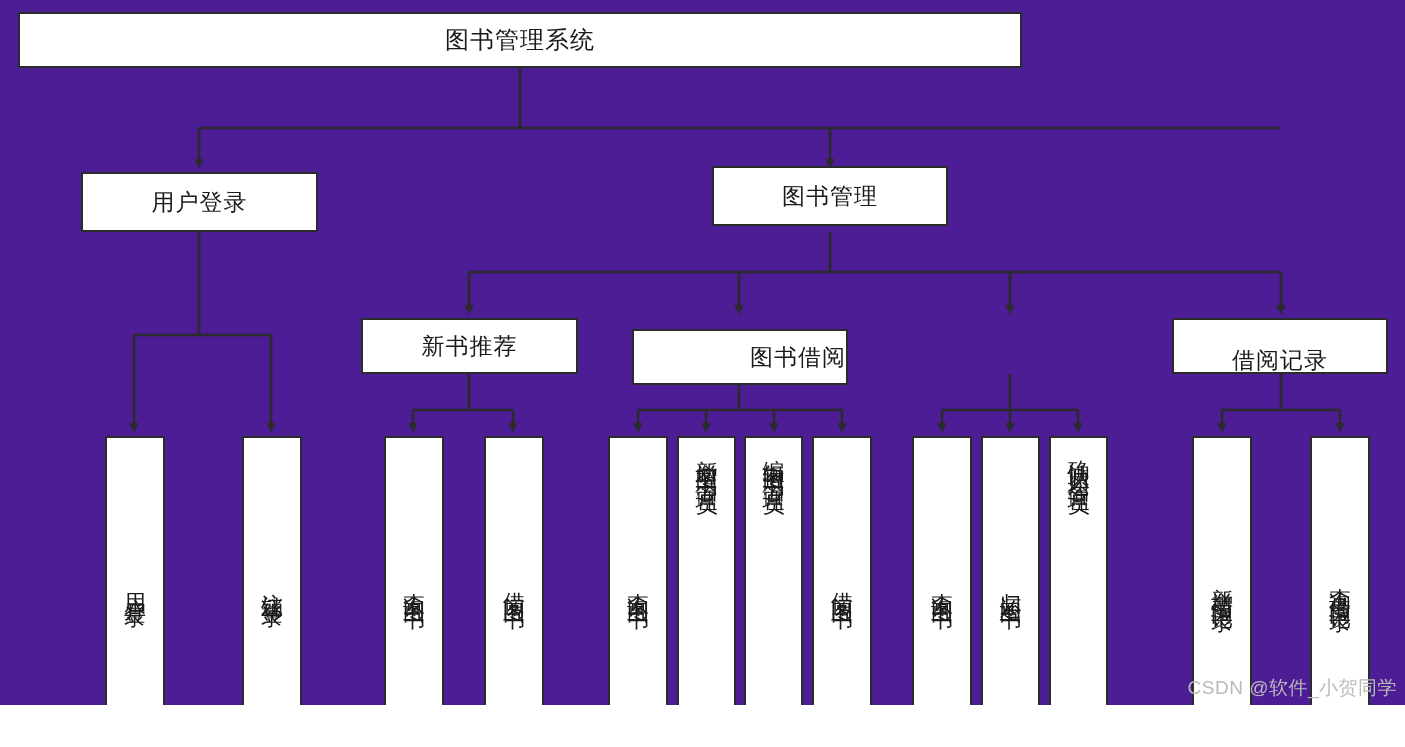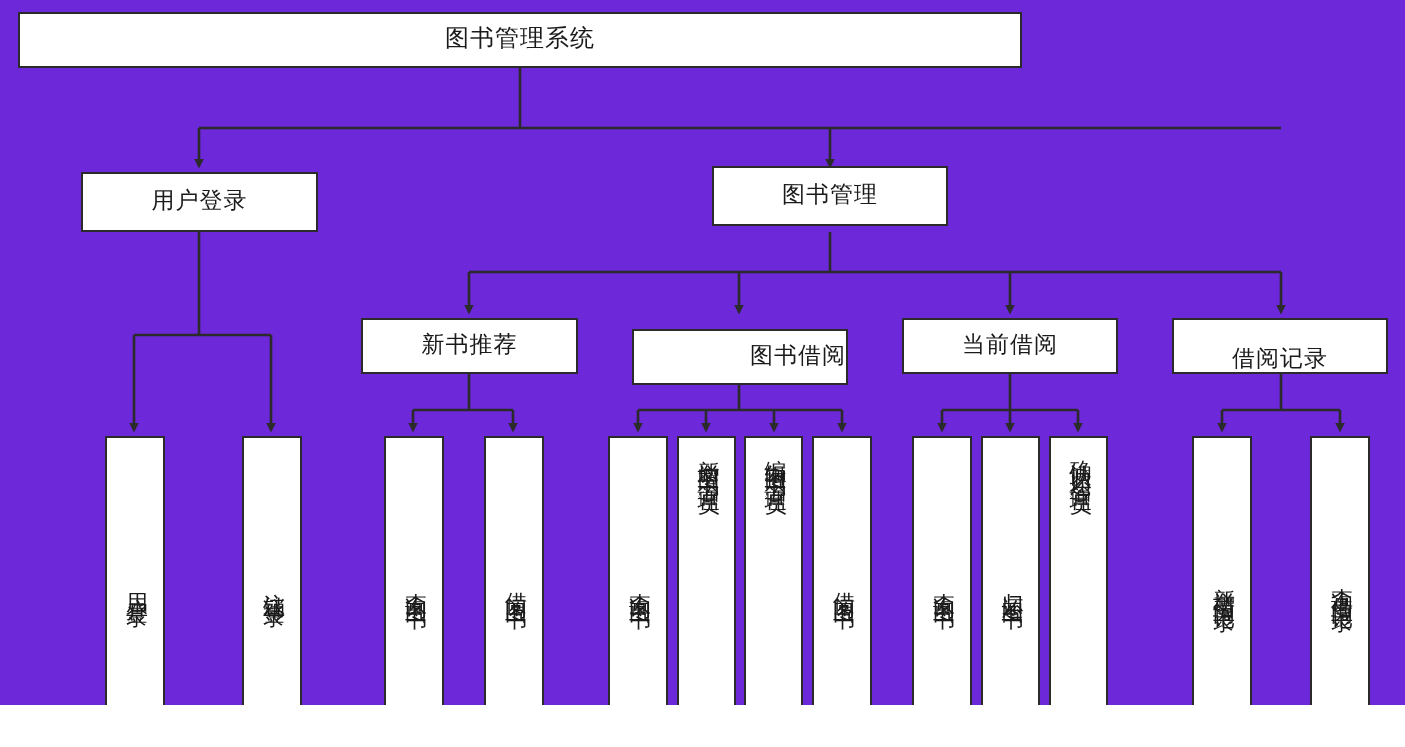--- a/index.html
+++ b/index.html
@@ -7,23 +7,22 @@
     padding: 0;
     background: #ffffff;
   }
   body {
     font-family: "Liberation Sans", "DejaVu Sans", sans-serif;
   }
   #canvas {
     position: relative;
     width: 1405px;
     height: 705px;
-    background: #6d28d9;
+    background: #4c1d95;
     overflow: hidden;
-    font-family: Liberation Mono, monospace;
   }
   #edges {
     position: absolute;
     left: 0;
     top: 0;
     width: 1405px;
     height: 747px;
     pointer-events: none;
   }
   .node {
@@ -145,23 +144,20 @@
   <div class="node h" style="left:712px; top:166px; width:236px; height:60px;">
     <span class="lbl">图书管理</span>
   </div>
 
   <div class="node h" style="left:361px; top:318px; width:217px; height:56px;">
     <span class="lbl">新书推荐</span>
   </div>
   <div class="node h" style="left:632px; top:329px; width:216px; height:56px;justify-content:flex-end;">
     <span class="lbl">图书借阅</span>
   </div>
-  <div class="node h" style="left:902px; top:318px; width:216px; height:56px;">
-    <span class="lbl">当前借阅</span>
-  </div>
   <div class="node h" style="left:1172px; top:318px; width:216px; height:56px;align-items:flex-end;">
     <span class="lbl">借阅记录</span>
   </div>
 
   <div class="node v" style="left:105px; top:436px; width:60px; height:298px;">
     <span class="lbl">用户登录</span>
   </div>
   <div class="node v" style="left:242px; top:436px; width:60px; height:298px;">
     <span class="lbl">注销登录</span>
   </div>
@@ -196,14 +192,15 @@
     <span class="lbl">确认归还（管理员）</span>
   </div>
 
   <div class="node v" style="left:1192px; top:436px; width:60px; height:298px;">
     <span class="lbl">新增借阅记录</span>
   </div>
   <div class="node v" style="left:1310px; top:436px; width:60px; height:298px;">
     <span class="lbl">查询借阅记录</span>
   </div>
 
+  <div id="watermark">CSDN @软件_小贺同学</div>
 
 </div>
 
 </body></html>

